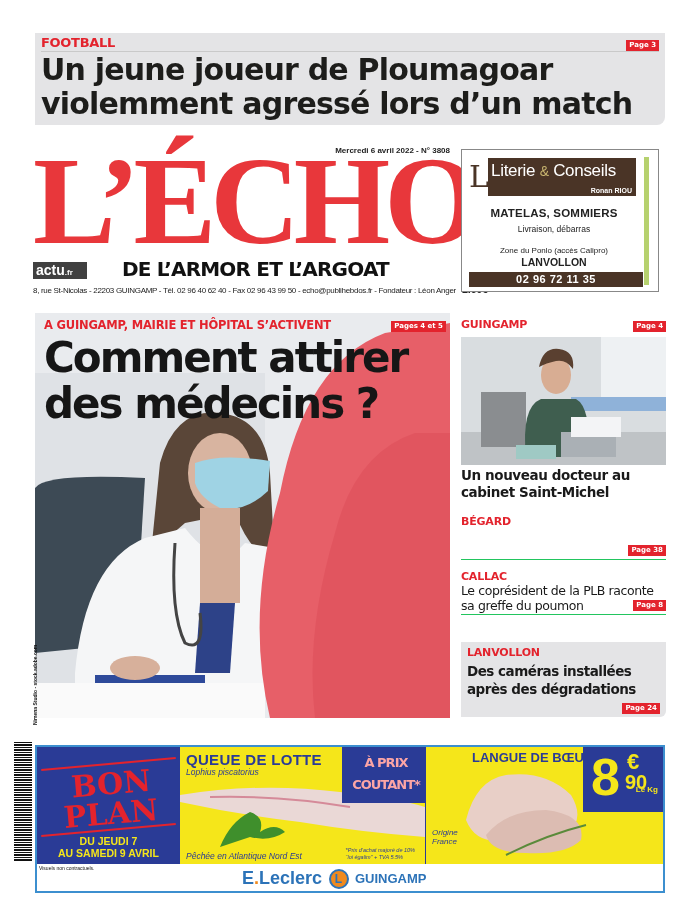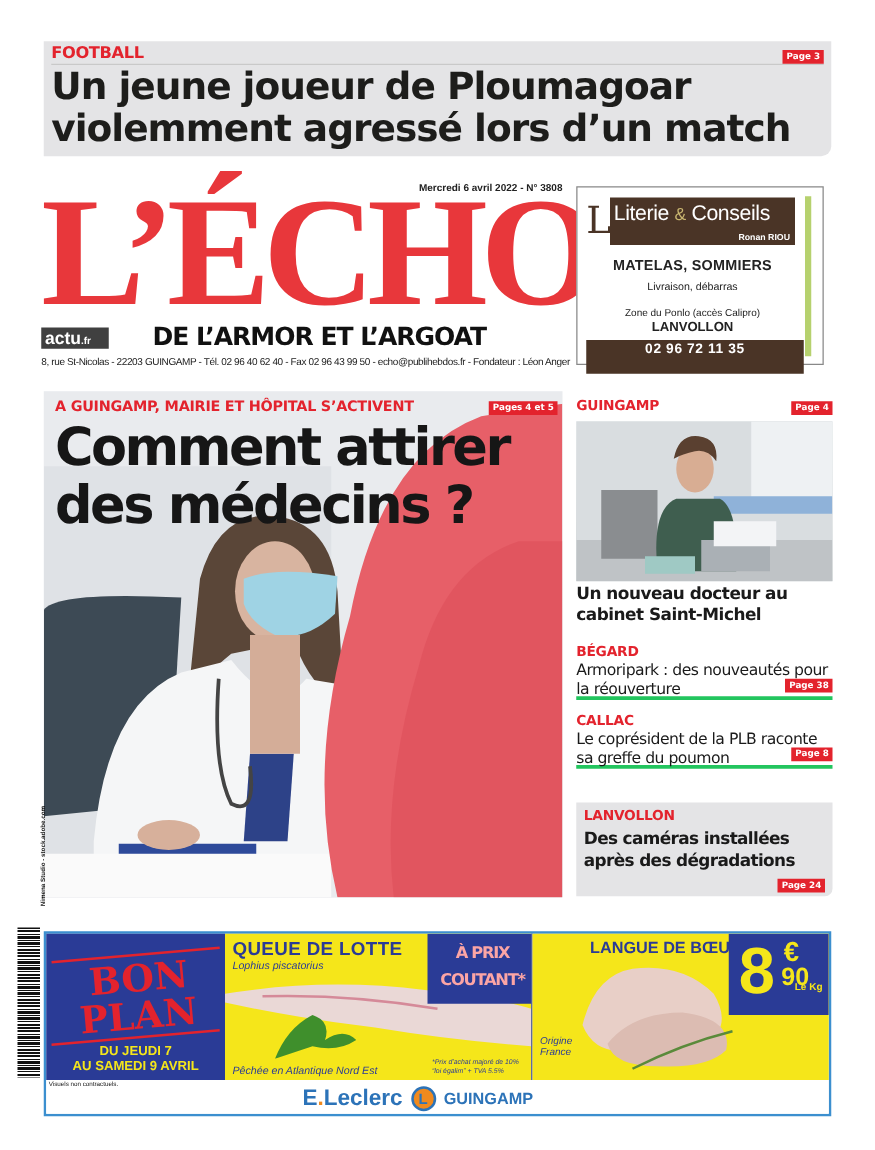--- a/index.html
+++ b/index.html
@@ -73,21 +73,21 @@
       position: absolute; left: 26px; top: 8px; width: 148px; height: 38px; background: #4a3426; color: #fff;
     }
     .ad-literie .brand-name { position: absolute; left: 3px; top: 3px; font-size: 17px; white-space: nowrap; letter-spacing: -0.3px; }
     .ad-literie .brand-name .amp { color: #c9b670; font-size: 14px; }
     .ad-literie .brand-owner { position: absolute; right: 4px; bottom: 2px; font-size: 7px; font-weight: bold; }
     .ad-literie .line1 { position: absolute; left: 0; width: 184px; text-align: center; top: 57px; font-weight: bold; font-size: 11.5px; color: #222; letter-spacing: 0.2px; }
     .ad-literie .line2 { position: absolute; left: 0; width: 184px; text-align: center; top: 74px; font-size: 8.5px; color: #222; }
     .ad-literie .line3 { position: absolute; left: 0; width: 184px; text-align: center; top: 96px; font-size: 8px; color: #222; }
     .ad-literie .line4 { position: absolute; left: 0; width: 184px; text-align: center; top: 106px; font-weight: bold; font-size: 10.5px; color: #222; }
     .ad-literie .phone-band {
-      position: absolute; left: 7px; top: 122px; width: 174px; height: 27px; background: #4a3426;
+      position: absolute; left: 7px; top: 122px; width: 174px; height: 15px; background: #4a3426;
       color: #fff; text-align: center; font-weight: bold; font-size: 11px; line-height: 15px; letter-spacing: 0.5px;
     }
 
     
     .main-story {
       position: absolute; left: 35px; top: 313px; width: 415px; height: 405px;
       background: linear-gradient(180deg, #ebedf0 0%, #e4e6ea 100%); overflow: hidden;
     }
     .main-photo { position: absolute; left: 0; top: 0; width: 415px; height: 405px; }
     .main-story .kicker {
@@ -113,21 +113,21 @@
     .right-col .guingamp-kicker { position: absolute; left: 0; top: 5px; }
     .right-col .guingamp-tag { right: 0; top: 8px; }
     .doc-photo {
       position: absolute; left: 0; top: 24px; width: 205px; height: 128px; overflow: hidden;
       background: linear-gradient(180deg, #dfe3e6 0%, #cfd4d7 60%, #b9bec2 100%);
     }
     .right-col .doc-headline {
       position: absolute; left: 0; top: 154px; width: 205px;
       font-family: "DejaVu Sans", sans-serif; font-weight: bold; font-size: 13.5px; line-height: 17px; color: #1a1a1a; letter-spacing: -0.4px;
     }
-    .brief { position: absolute; left: 0; width: 205px; border-bottom: 3px solid #22c55e; }
+    .brief { position: absolute; left: 0; width: 205px; border-bottom: 1px solid #22c55e; }
     .brief .section-kicker { display: block; }
     .brief .text { font-family: "DejaVu Sans", sans-serif; font-size: 12.5px; line-height: 15px; color: #1a1a1a; letter-spacing: -0.4px; }
     .brief .page-tag { right: 0; bottom: 3px; }
     .brief-begard { top: 202px; height: 45px; }
     .brief-callac { top: 257px; height: 45px; }
 
     .lanvollon-box {
       position: absolute; left: 461px; top: 642px; width: 205px; height: 75px;
       background: #e4e4e6; border-radius: 0 0 6px 0;
     }
@@ -286,21 +286,20 @@
       <path d="M78 30 Q82 10 98 12 Q114 14 112 32 Q105 22 95 24 Q85 26 78 30 Z" fill="#5a4030"></path>
       <rect x="100" y="95" width="55" height="25" fill="#aab0b5"></rect>
       <rect x="110" y="80" width="50" height="20" fill="#f3f4f6"></rect>
       <rect x="55" y="108" width="40" height="14" fill="#9fc9c4"></rect>
     </svg>
   </div>
   <div class="doc-headline">Un nouveau docteur au cabinet Saint-Michel</div>
 
   <div class="brief brief-begard">
     <span class="section-kicker">BÉGARD</span>
-    <div class="text">Armoripark : des nouveautés pour la réouverture</div>
     <span class="page-tag">Page 38</span>
   </div>
 
   <div class="brief brief-callac">
     <span class="section-kicker">CALLAC</span>
     <div class="text">Le coprésident de la PLB raconte sa greffe du poumon</div>
     <span class="page-tag">Page 8</span>
   </div>
 </div>
 

